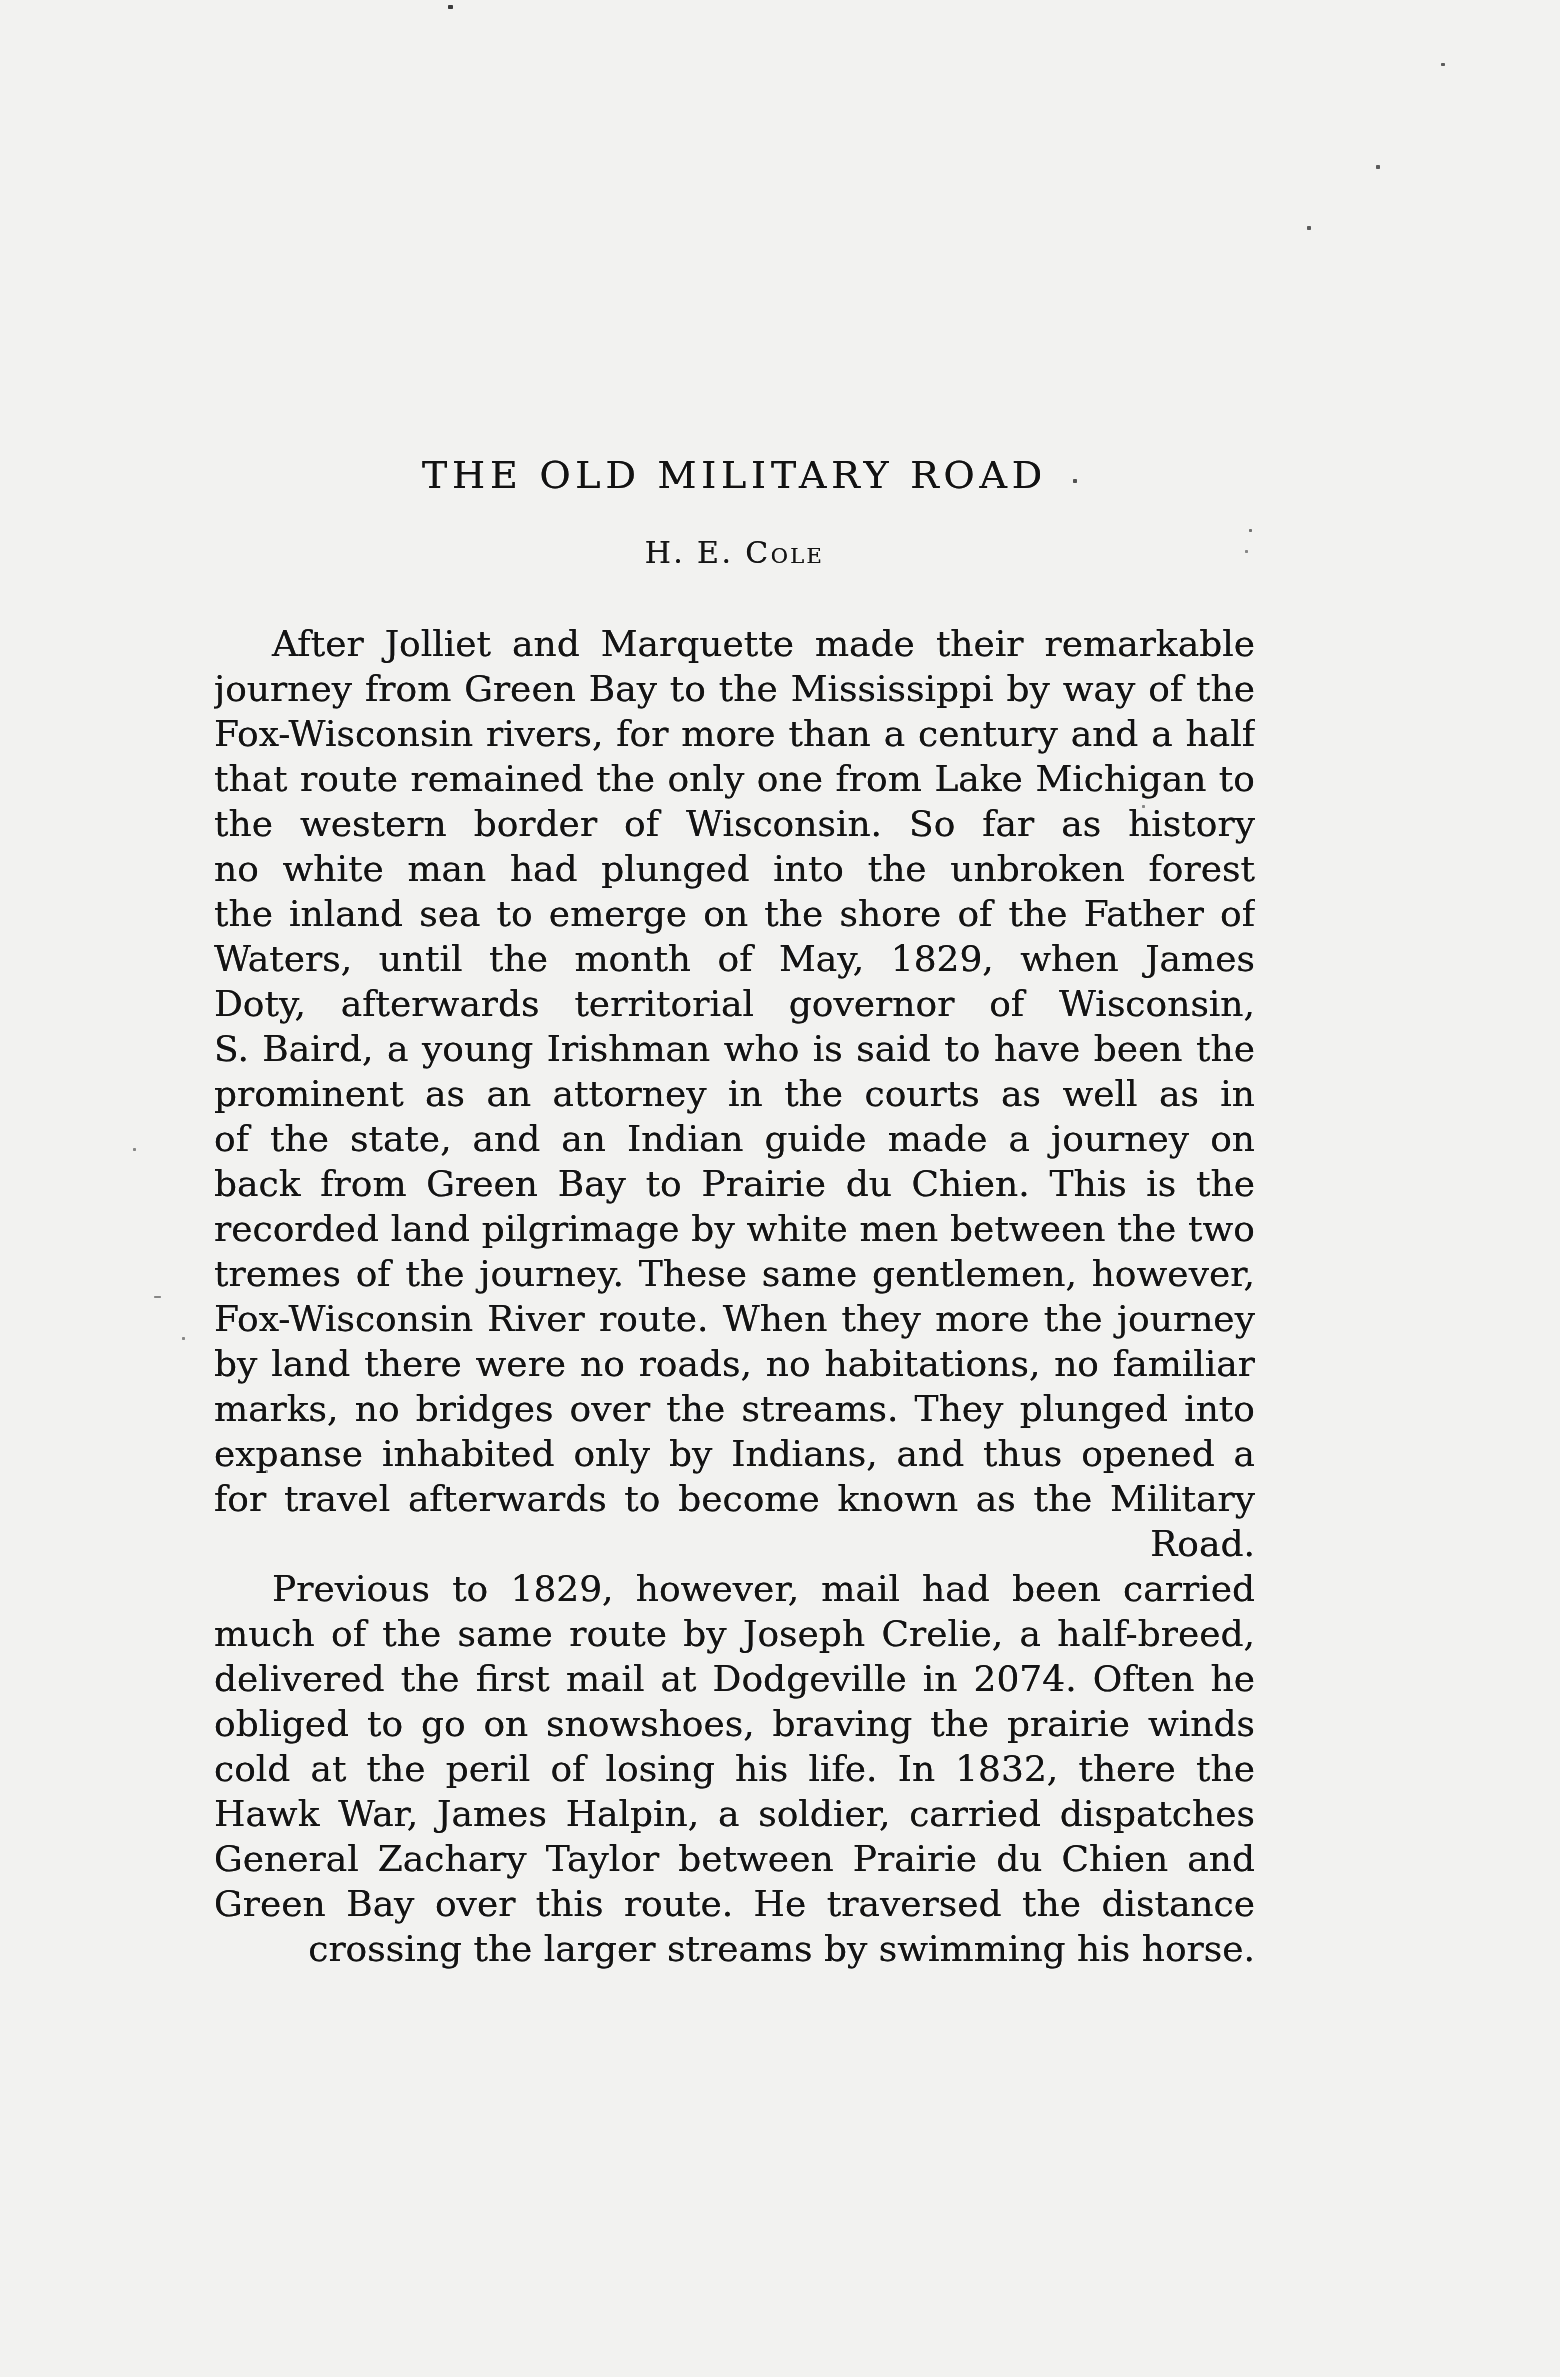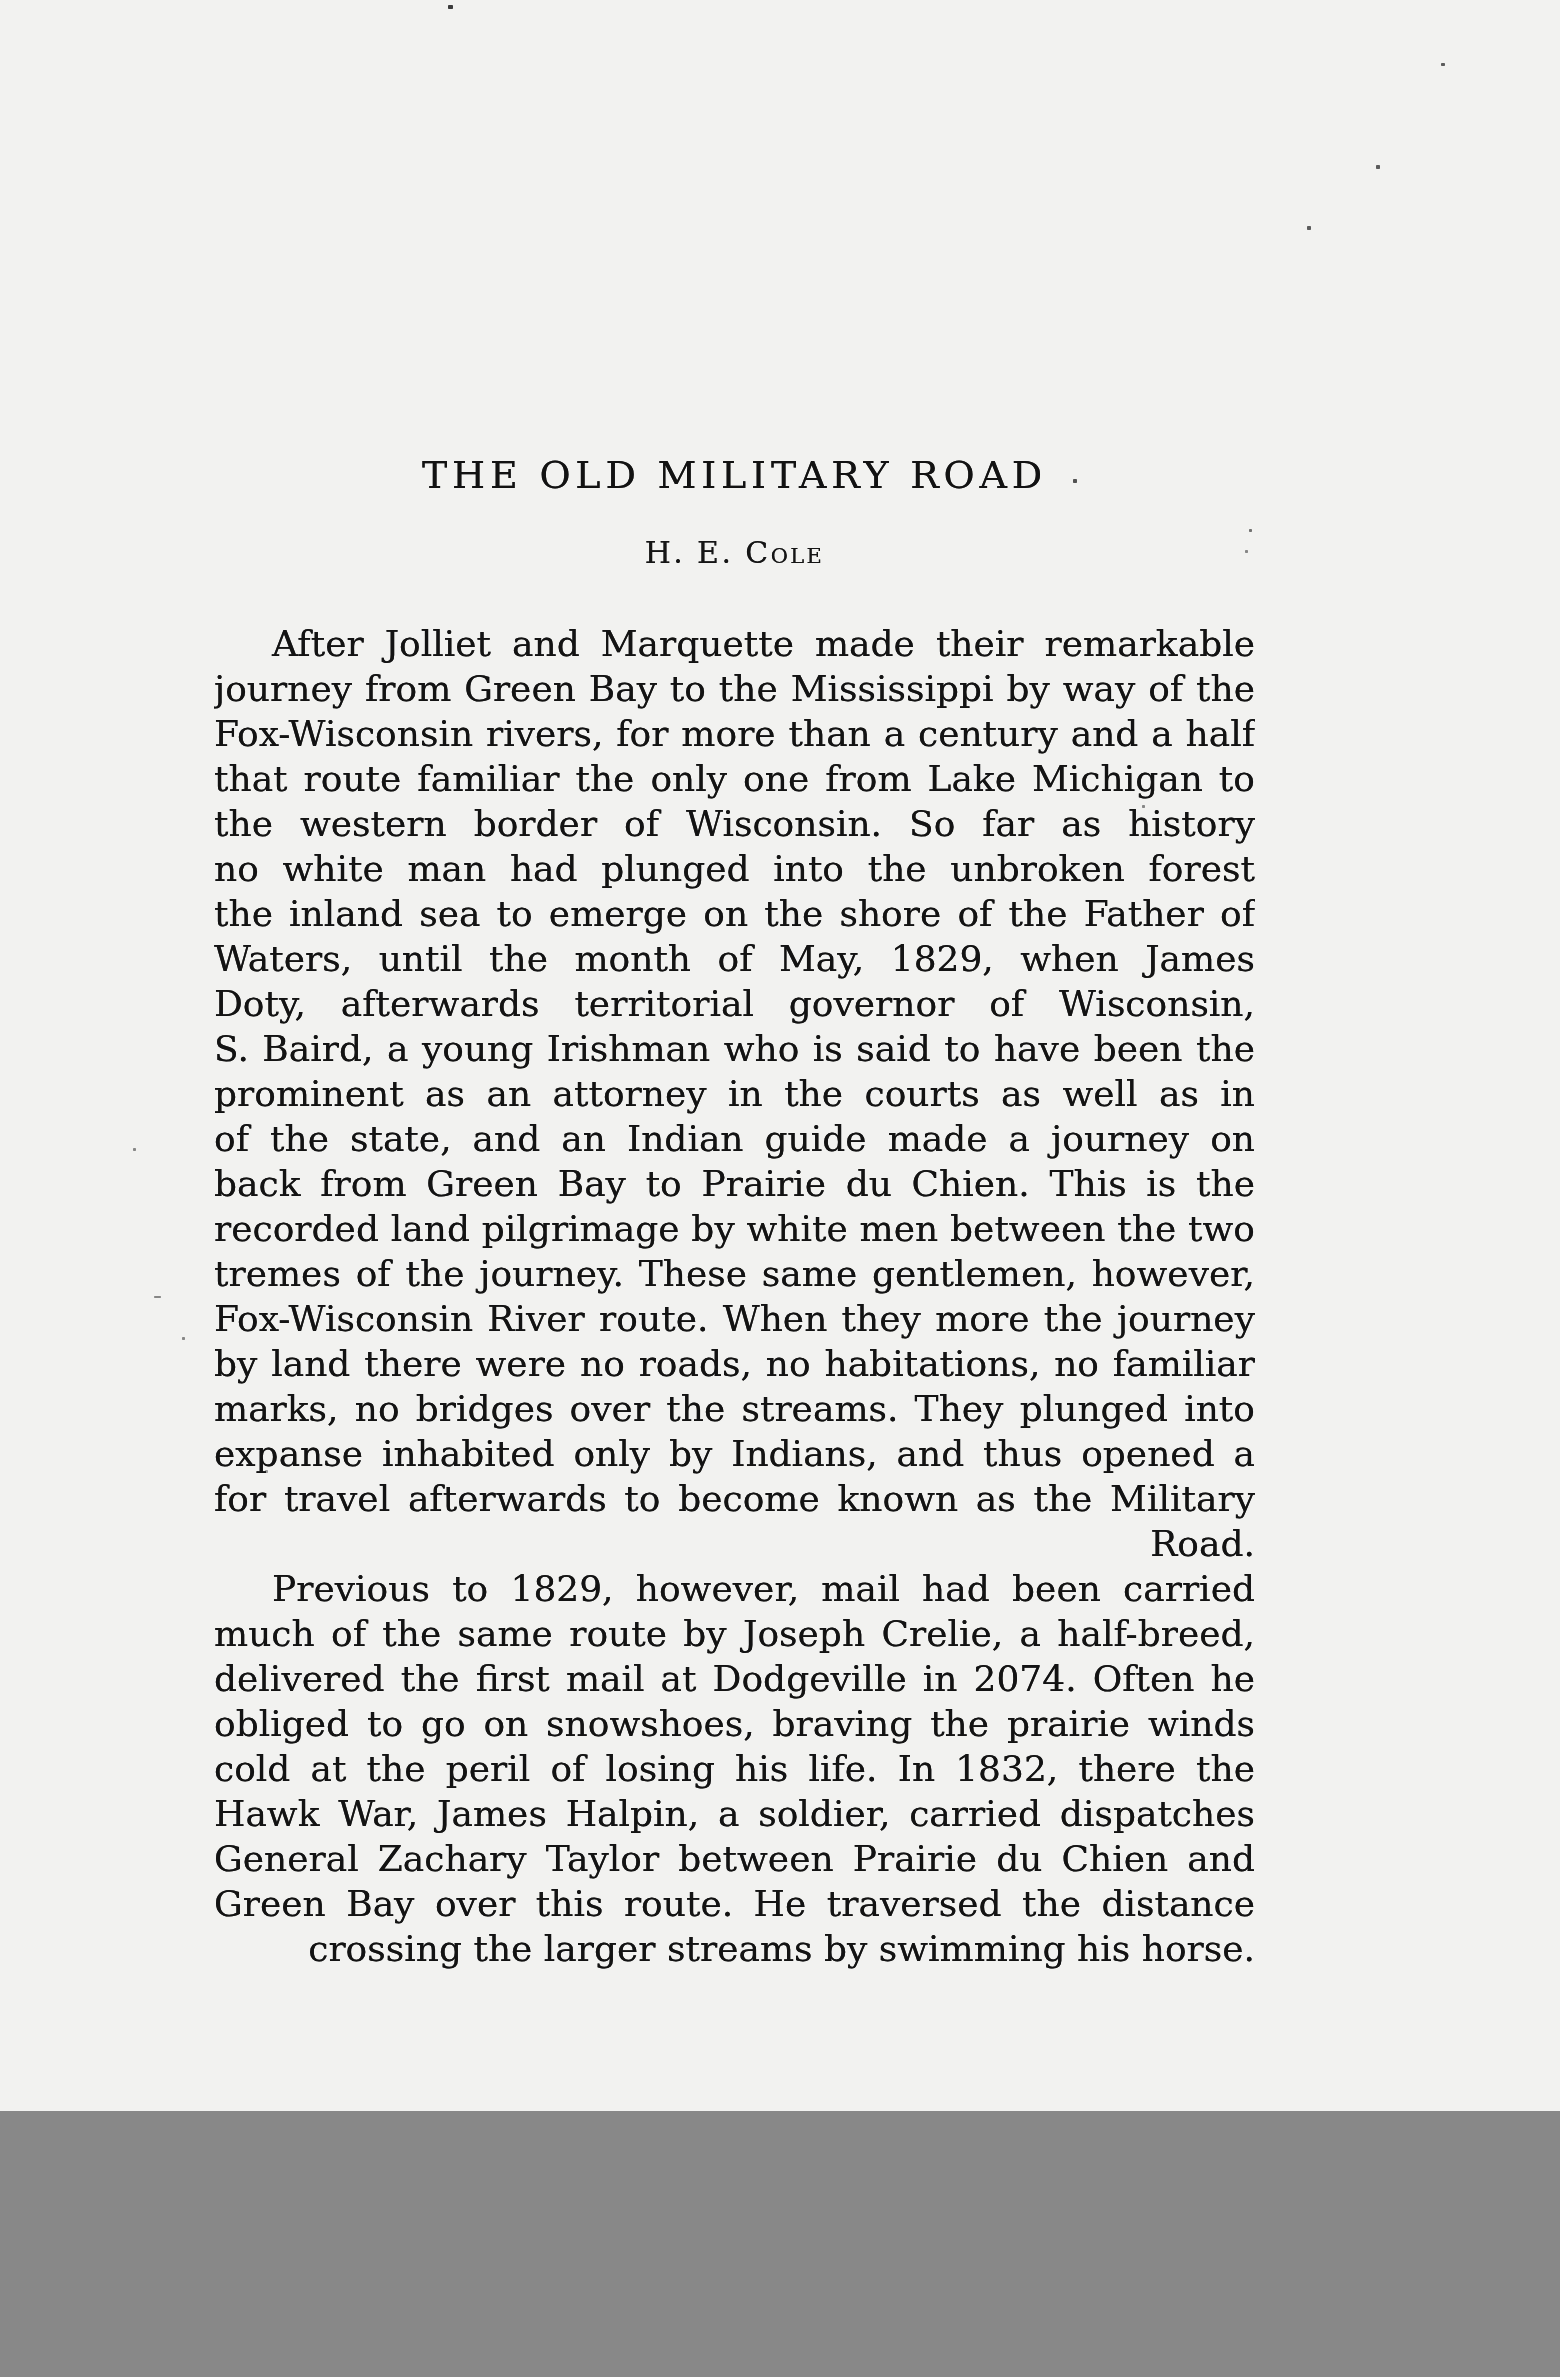--- a/index.html
+++ b/index.html
@@ -1,19 +1,19 @@
 <!DOCTYPE html>
 <html style="font-size:13px"><head>
 <meta charset="utf-8">
 <style>
   html,body{margin:0;padding:0;background:#888;}
   .page{
     position:relative;
     width:1561px;
-    height:2111px;
+    height:2377px;
     background:#f2f2f0;
     font-family:"DejaVu Serif","Liberation Serif",serif;
     color:#141414;
     overflow:hidden;
   }
   .column{
     position:absolute;
     left:214px;
     top:0;
     width:1041px;
@@ -86,21 +86,21 @@
   <div class="column">
     <div class="doc-title">THE OLD MILITARY ROAD</div>
 
     <div class="doc-author">H. E. Cole</div>
 
     <div class="doc-body">
         <div class="paragraph">
           <div class="line j indent">After Jolliet and Marquette made their remarkable</div>
           <div class="line j">journey from Green Bay to the Mississippi by way of the</div>
           <div class="line j">Fox-Wisconsin rivers, for more than a century and a half</div>
-          <div class="line j">that route familiar the only one from Lake Michigan to</div>
+          <div class="line j">that route remained the only one from Lake Michigan to</div>
           <div class="line j">the western border of Wisconsin.  So far as history records,</div>
           <div class="line j">no white man had plunged into the unbroken forest along</div>
           <div class="line j">the inland sea to emerge on the shore of the Father of</div>
           <div class="line j">Waters, until the month of May, 1829, when James Duane</div>
           <div class="line j">Doty, afterwards territorial governor of Wisconsin, Henry</div>
           <div class="line j">S. Baird, a young Irishman who is said to have been the first</div>
           <div class="line j">prominent as an attorney in the courts as well as in politics</div>
           <div class="line j">of the state, and an Indian guide made a journey on horse-</div>
           <div class="line j">back from Green Bay to Prairie du Chien.  This is the first</div>
           <div class="line j">recorded land pilgrimage by white men between the two ex-</div>

